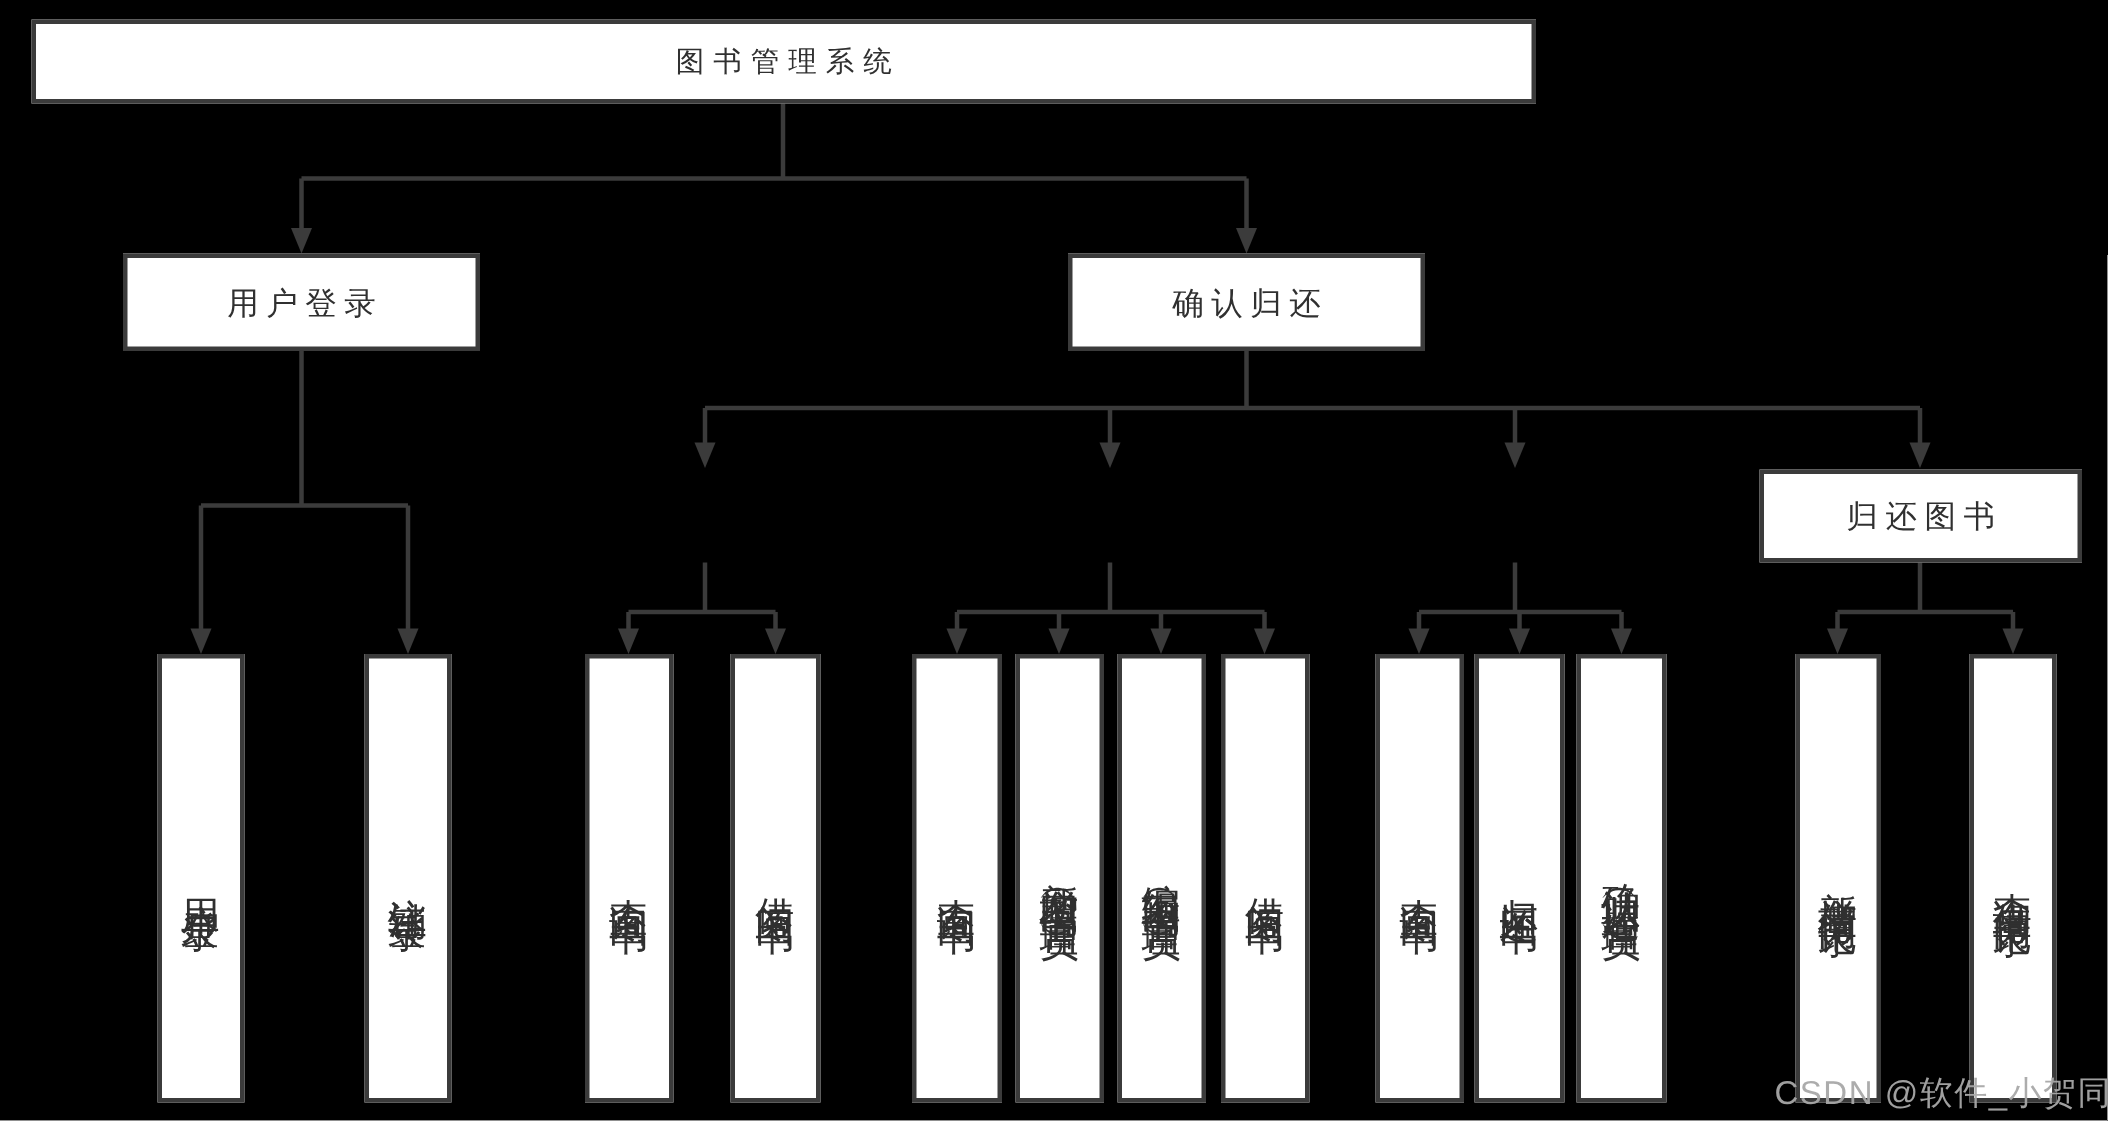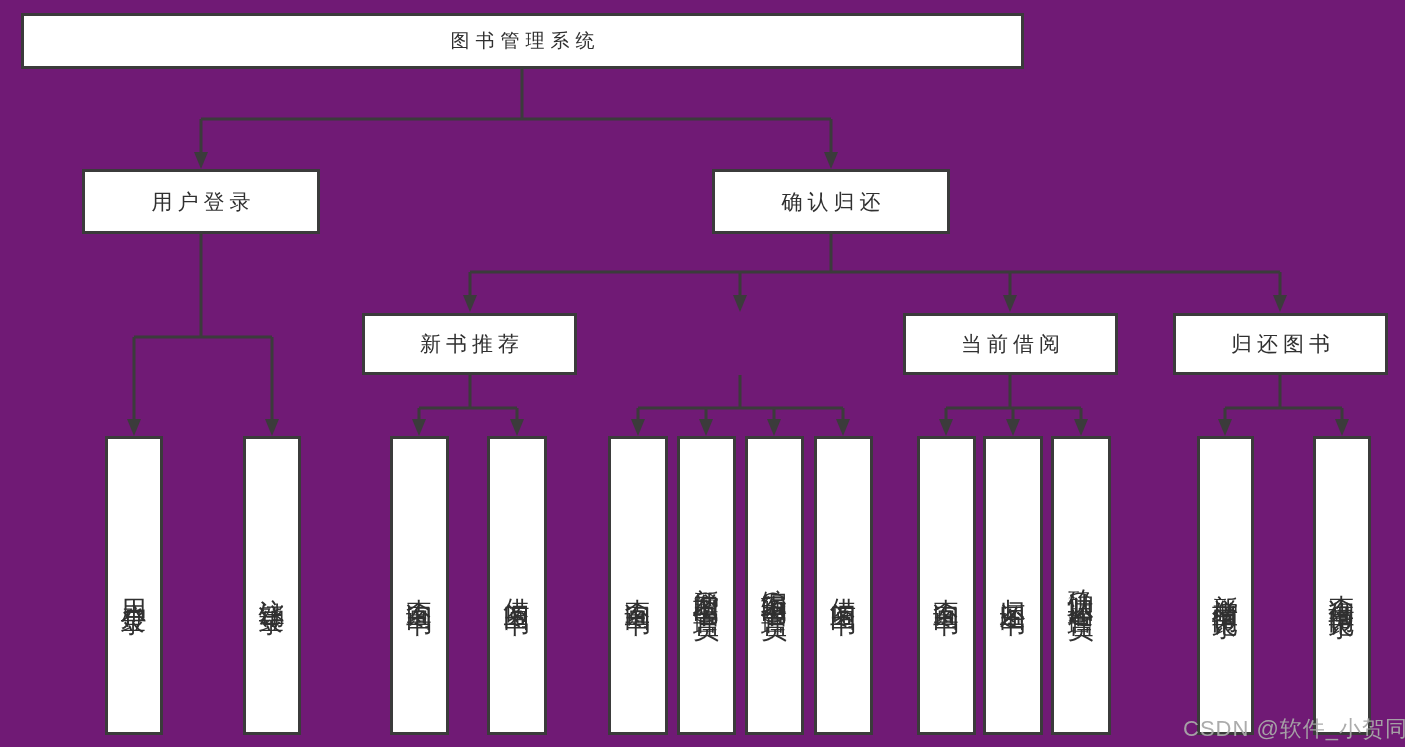--- a/index.html
+++ b/index.html
@@ -1,19 +1,19 @@
 <!DOCTYPE html>
 <html><head>
 <meta charset="utf-8">
 <style>
   html,body { margin:0; padding:0; background:#ffffff; }
   #canvas {
     position:relative;
     width:1405px; height:747px;
-    background:#701a75;
+    background:#000000;
     font-family:"Liberation Sans", sans-serif;
     overflow:hidden;
   }
   #edges { position:absolute; left:0; top:0; z-index:1; }
   .box {
     position:absolute;
     box-sizing:border-box;
     border:3px solid #3b3b3b;
     background:#ffffff;
     display:flex;
@@ -98,26 +98,20 @@
     <span class="title-label">图书管理系统</span>
   </div>
 
   <div class="box" style="left:82px;top:169px;width:238px;height:65px">
     <span class="h-label">用户登录</span>
   </div>
   <div class="box" style="left:712px;top:169px;width:238px;height:65px">
     <span class="h-label">确认归还</span>
   </div>
 
-  <div class="box" style="left:362px;top:313px;width:215px;height:62px">
-    <span class="h-label">新书推荐</span>
-  </div>
-  <div class="box" style="left:903px;top:313px;width:215px;height:62px">
-    <span class="h-label">当前借阅</span>
-  </div>
   <div class="box" style="left:1173px;top:313px;width:215px;height:62px">
     <span class="h-label">归还图书</span>
   </div>
 
   <div class="box" style="left:105px;top:436px;width:58px;height:299px">
     <span class="v-label">用户登录</span>
   </div>
   <div class="box" style="left:243px;top:436px;width:58px;height:299px">
     <span class="v-label">注销登录</span>
   </div>

